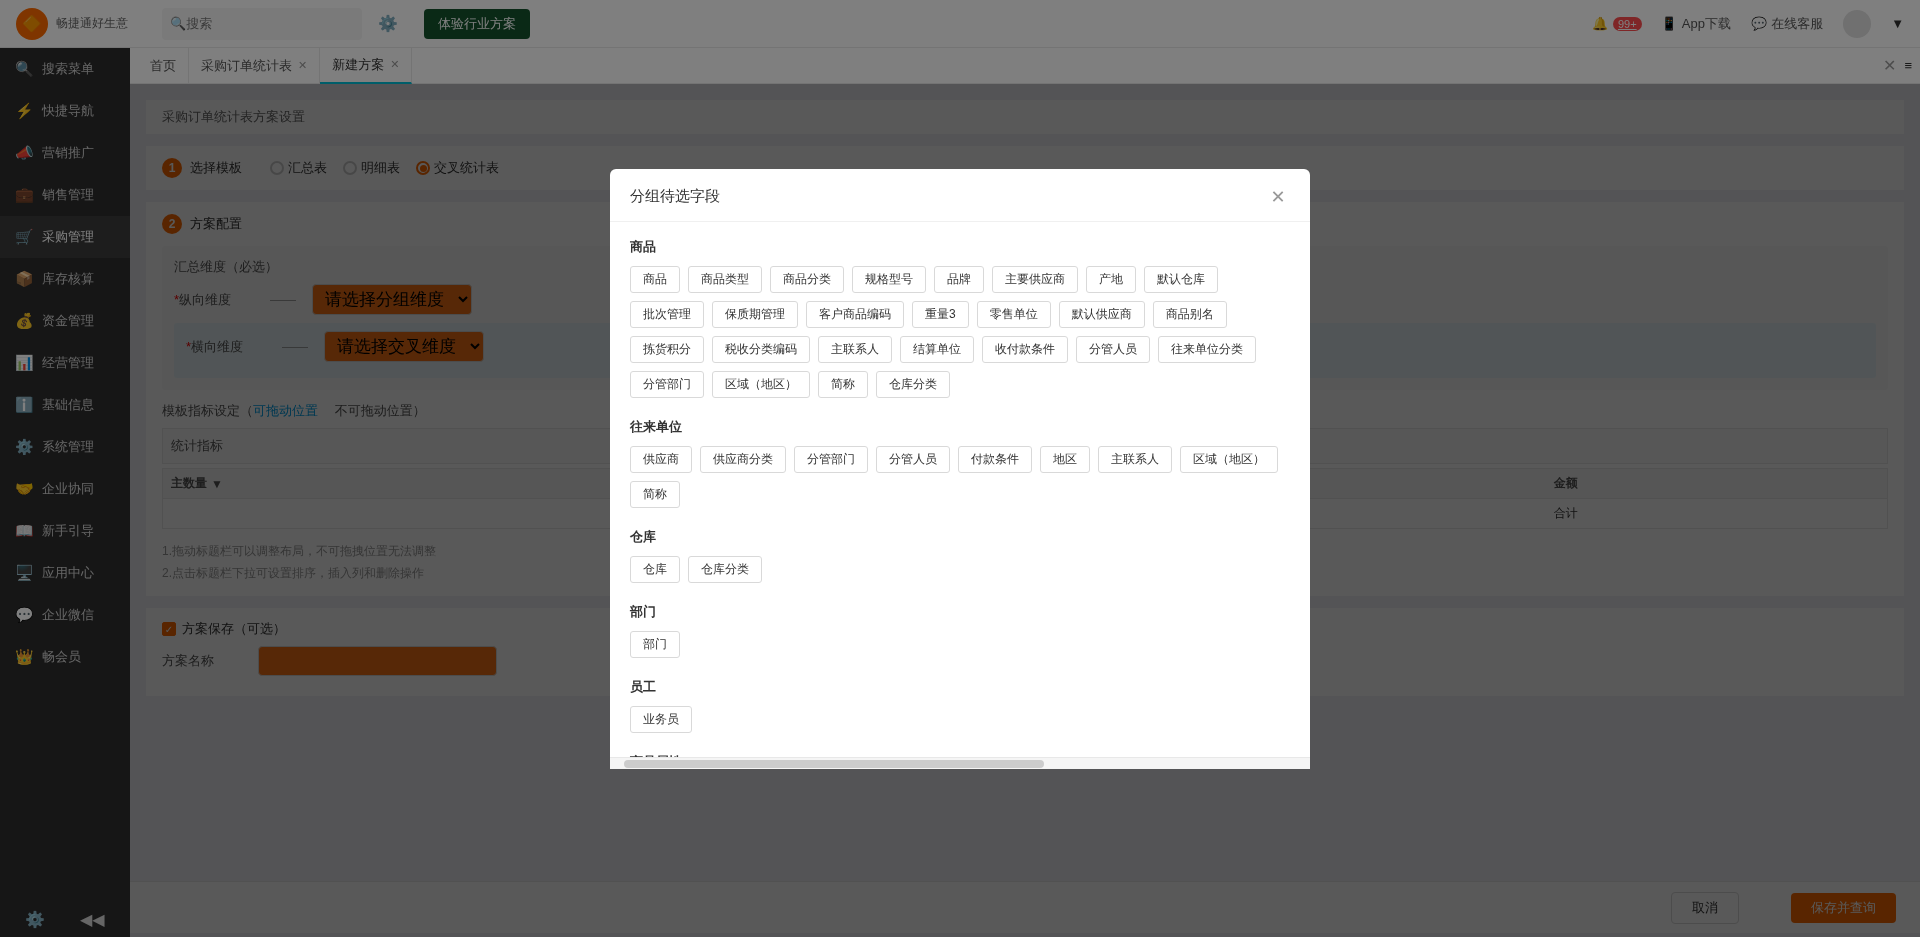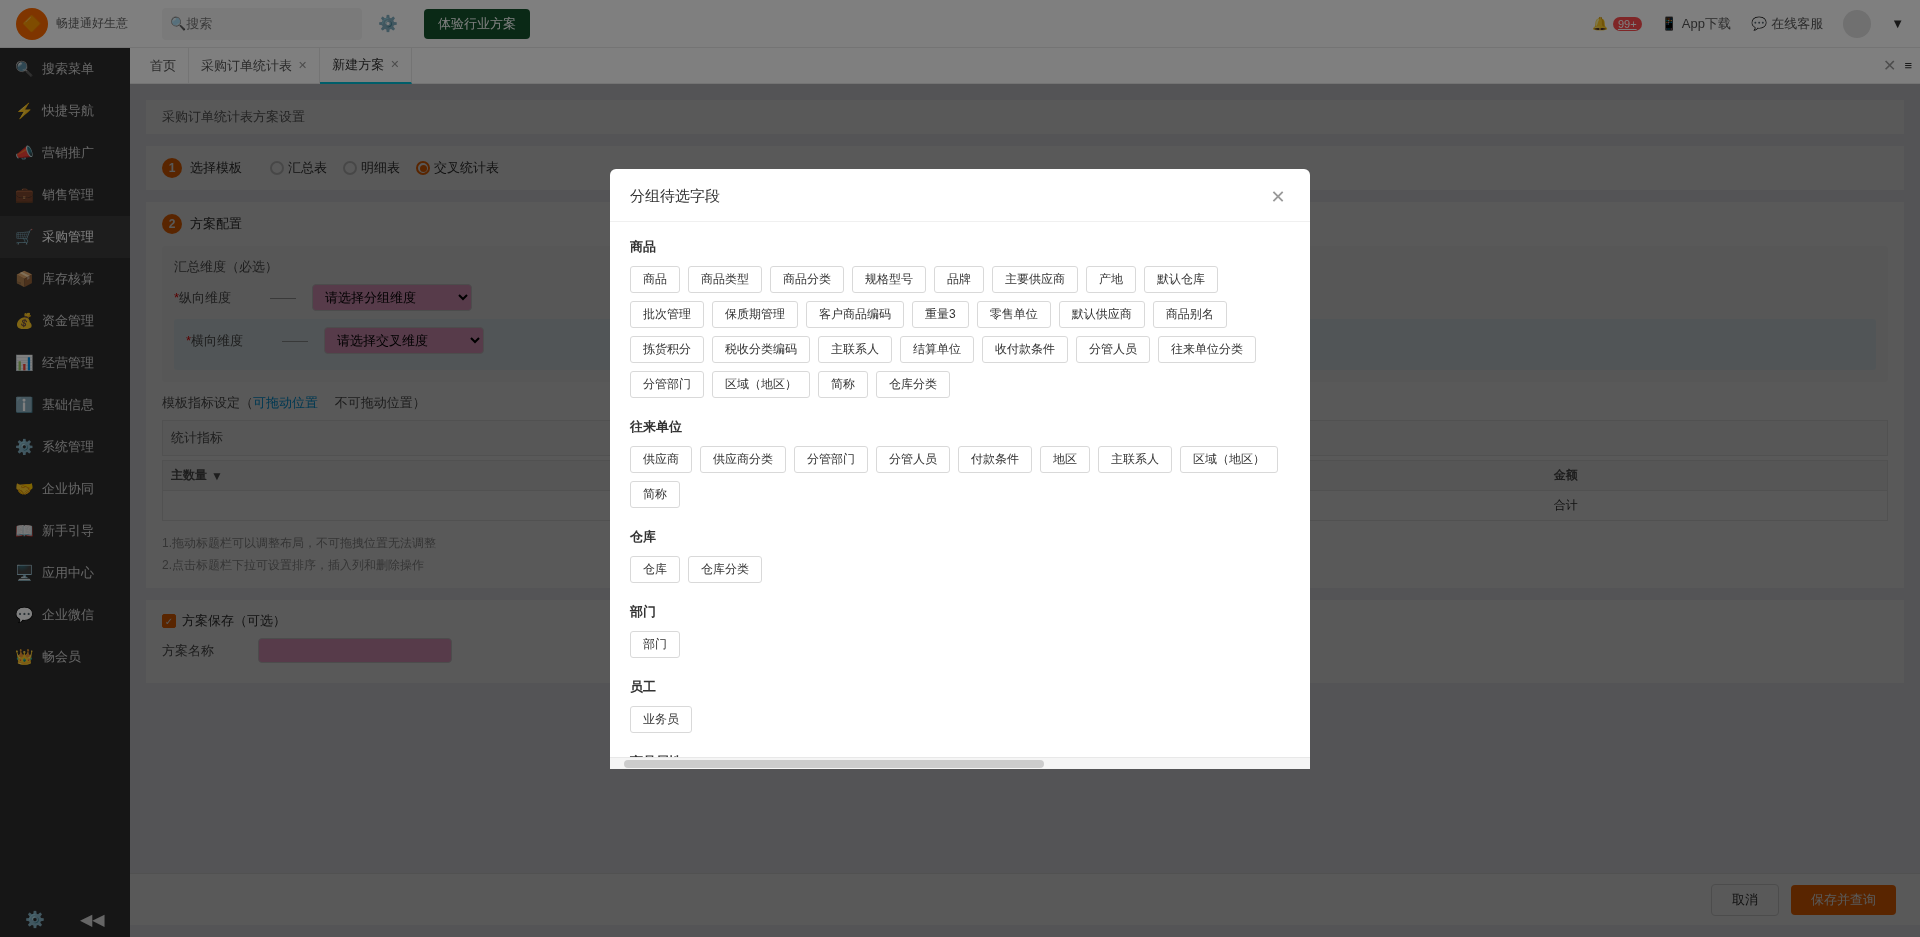--- a/index.html
+++ b/index.html
@@ -173,43 +173,43 @@
       background: #fff;
       margin-bottom: 12px;
       padding: 12px 16px;
     }
     .form-row {
       display: flex; align-items: center; gap: 16px; margin-bottom: 8px; flex-wrap: wrap;
     }
     .form-label { font-size: 13px; color: #555; min-width: 80px; }
     .form-select {
       border: 1px solid #d9d9d9; border-radius: 4px;
-      padding: 4px 8px; font-size: 13px; background: #f9a8d4;
+      padding: 4px 8px; font-size: 17px; background: #f97316;
       min-width: 160px;
     }
     .dash { color: #999; }
 
     
     .bottom-bar {
       position: fixed;
-      bottom: 12px; left: 130px; right: 0;
+      bottom: 4px; left: 130px; right: 0;
       height: 52px;
       background: #fff;
       border-top: 1px solid #e8e8e8;
       display: flex; align-items: center; justify-content: flex-end;
       padding: 0 24px;
       gap: 12px;
     }
     .btn-cancel {
       background: #fff; border: 1px solid #d9d9d9; color: #333;
       padding: 6px 20px; border-radius: 4px; cursor: pointer; font-size: 13px;
     }
     .btn-save {
       background: #ff6b00; border: none; color: #fff;
-      padding: 6px 20px; border-radius: 4px; cursor: pointer; font-size: 13px;
+      padding: 6px 20px; border-radius: 4px; cursor: pointer; font-size: 13px; margin-left: 40px;
     }
 
     
     .modal-overlay {
       position: fixed;
       top: 0; left: 0; right: 0; bottom: 0;
       background: rgba(0,0,0,0.5);
       z-index: 200;
       display: flex; align-items: center; justify-content: center;
     }

